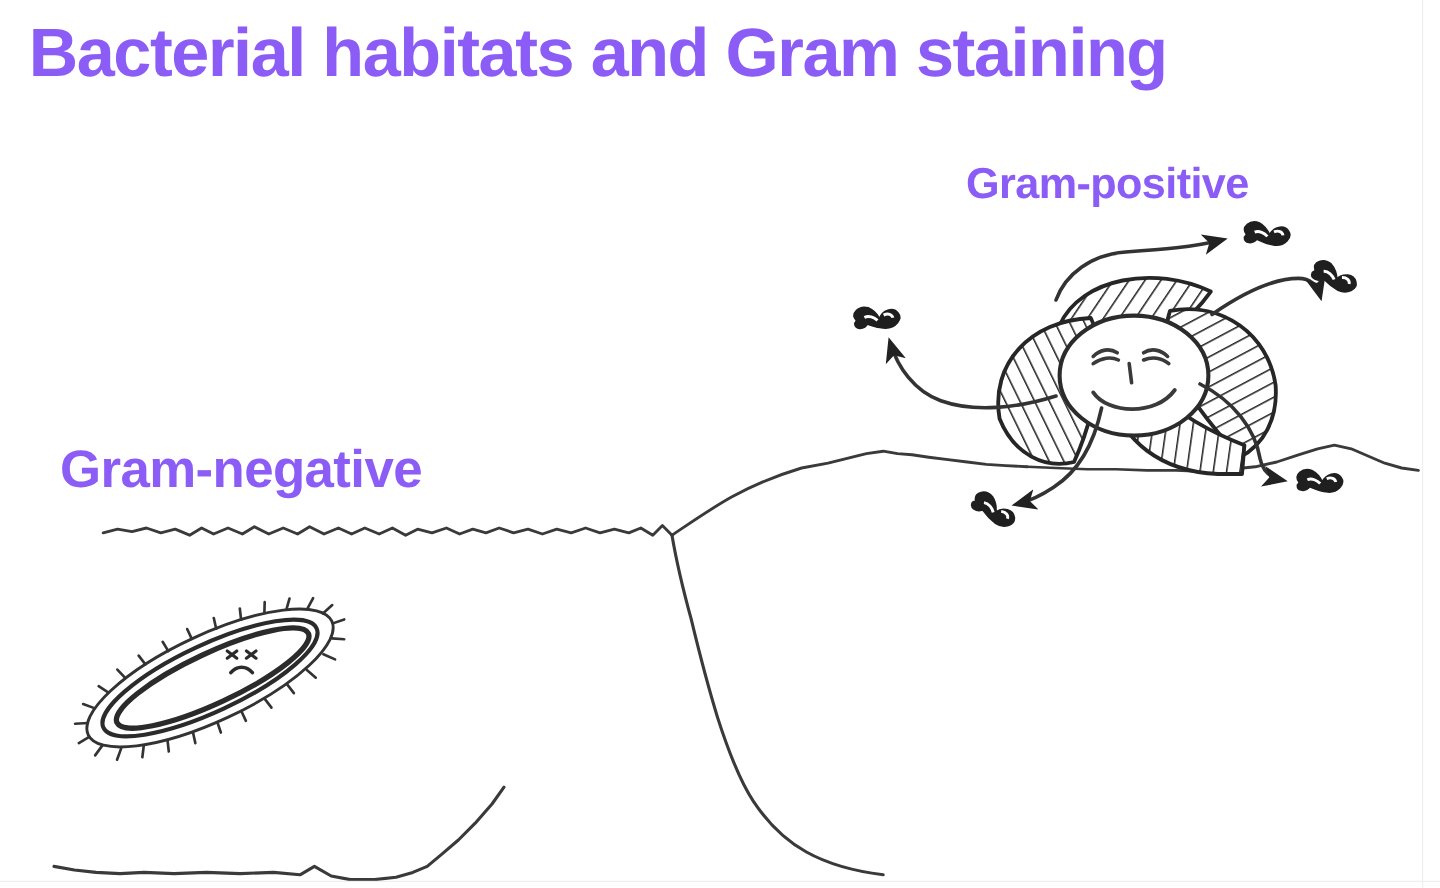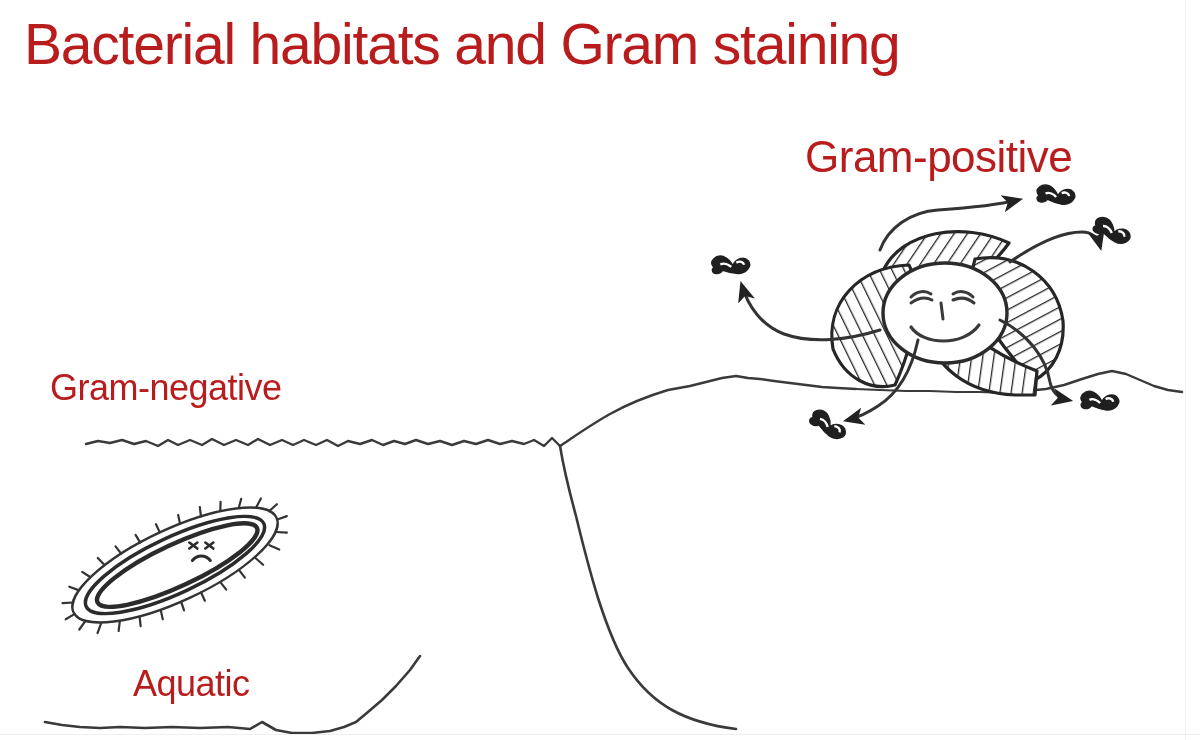--- a/index.html
+++ b/index.html
@@ -20,41 +20,41 @@
   }
   #scene {
     position: absolute;
     inset: 0;
     width: 1200px;
     height: 740px;
   }
   .lbl {
     position: absolute;
     font-family: "Liberation Sans", sans-serif;
-    font-weight: normal;
-    color: #b91c1c;
+    font-weight: bold;
+    color: #8b5cf6;
     white-space: nowrap;
     letter-spacing: -0.5px;
     line-height: 1;
   }
   #title-text {
     left: 24px;
     top: 16px;
     font-size: 57px;
     letter-spacing: -1.2px;
   }
   #label-gram-negative {
     left: 50px;
     top: 370px;
-    font-size: 36px;
+    font-size: 44px;
   }
   #label-gram-positive {
     left: 805px;
     top: 135px;
-    font-size: 44px;
+    font-size: 36px;
   }
   #label-aquatic {
     left: 133px;
     top: 666px;
     font-size: 36px;
   }
   #label-terrestrial {
     left: 815px;
     top: 521px;
     font-size: 36px;
@@ -265,19 +265,18 @@
 
     </g>
   </svg>
 
   <div class="lbl" id="title-text">Bacterial habitats and Gram staining</div>
 
   <div class="lbl" id="label-gram-negative">Gram-negative</div>
 
   <div class="lbl" id="label-gram-positive">Gram-positive</div>
 
-  <div class="lbl" id="label-aquatic">Aquatic</div>
 
 
   <div class="edge-border" id="border-right"></div>
   <div class="edge-border" id="border-bottom"></div>
 
 </div>
 
 </body></html>

